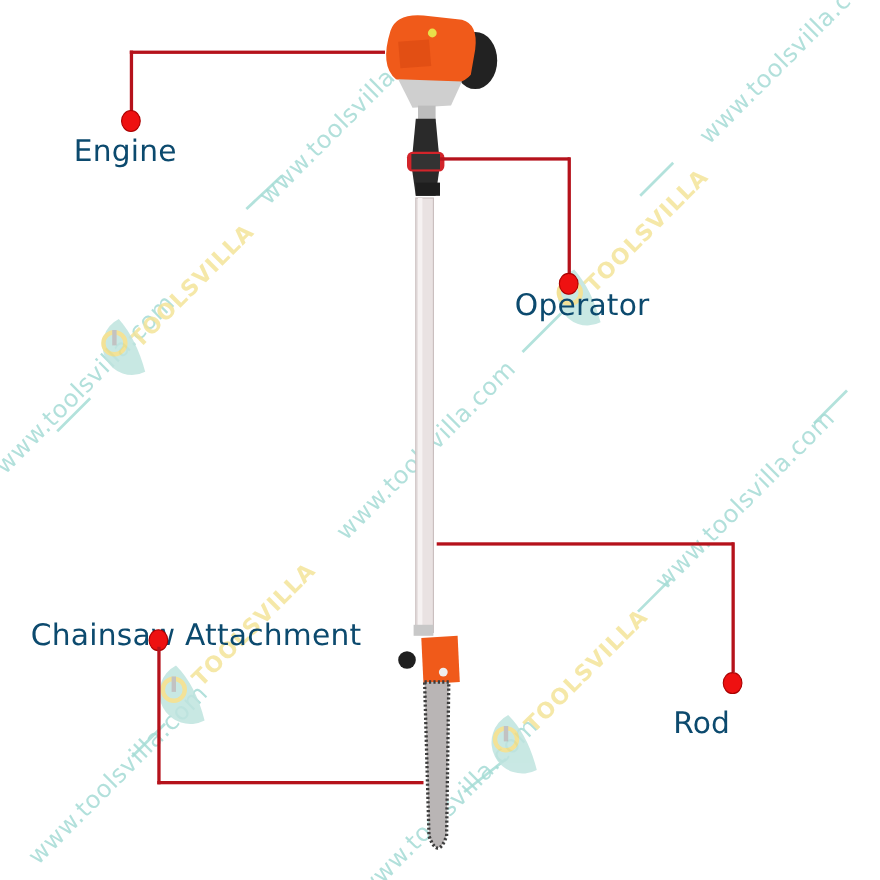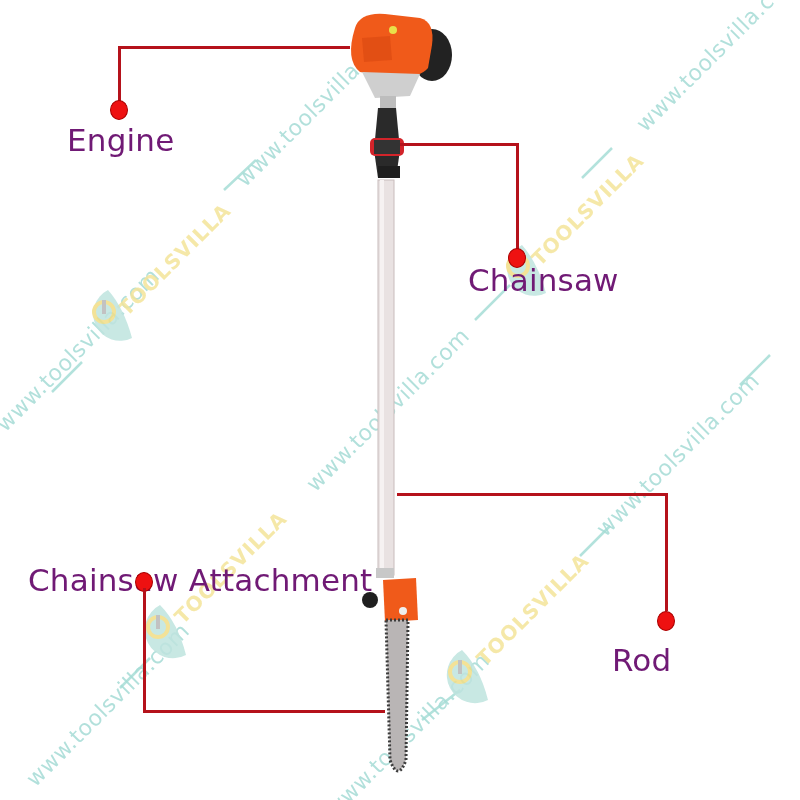--- a/index.html
+++ b/index.html
@@ -1,21 +1,21 @@
 <!DOCTYPE html>
 <html><head>
 <meta charset="utf-8">
 <style>
   html, body { margin:0; padding:0; }
   body { width:800px; height:800px; background:#ffffff; position:relative; overflow:hidden; font-family:"DejaVu Sans", sans-serif; }
   .stage { position:absolute; left:0; top:0; width:800px; height:800px; }
   .wm { position:absolute; white-space:nowrap; transform-origin:left center; transform:rotate(-45deg); }
   .wm-url { color:#9fd9d3; font-size:22px; font-family:"DejaVu Sans", sans-serif; opacity:0.8; letter-spacing:0.5px; }
   .wm-brand { color:#f4e49a; font-size:20px; font-weight:bold; font-family:"DejaVu Sans", sans-serif; opacity:0.85; letter-spacing:1px; }
-  .label { position:absolute; font-family:"DejaVu Sans", sans-serif; font-size:31px; color:#701a75; white-space:nowrap; letter-spacing:0.2px; }
+  .label { position:absolute; font-family:"DejaVu Sans", sans-serif; font-size:27px; color:#0c4a6e; white-space:nowrap; letter-spacing:0.2px; }
   .line { position:absolute; background:#b5121b; }
   .dot { position:absolute; width:16px; height:18px; border-radius:50%; background:#ee1111; border:1px solid #a00; }
   svg { position:absolute; left:0; top:0; }
 </style>
 </head>
 <body>
 
 <div class="stage">
 
   <div class="wm wm-url" style="left:240px; top:170px;"><span>www.toolsvilla.com</span></div>
@@ -96,21 +96,21 @@
   </svg>
 
   <div class="line" style="left:118px; top:46px; width:232px; height:3px;"></div>
   <div class="line" style="left:118px; top:46px; width:3px; height:62px;"></div>
   <div class="dot" style="left:110px; top:100px;"></div>
   <div class="label" style="left:67px; top:122px;">Engine</div>
 
   <div class="line" style="left:400px; top:143px; width:118px; height:3px;"></div>
   <div class="line" style="left:516px; top:143px; width:3px; height:110px;"></div>
   <div class="dot" style="left:508px; top:248px;"></div>
-  <div class="label" style="left:468px; top:262px;">Chainsaw</div>
+  <div class="label" style="left:468px; top:262px;">Operator</div>
 
   <div class="line" style="left:397px; top:493px; width:270px; height:3px;"></div>
   <div class="line" style="left:665px; top:493px; width:3px; height:118px;"></div>
   <div class="dot" style="left:657px; top:611px;"></div>
   <div class="label" style="left:612px; top:642px;">Rod</div>
 
   <div class="label" style="left:28px; top:562px;">Chainsaw Attachment</div>
   <div class="dot" style="left:135px; top:572px;"></div>
   <div class="line" style="left:143px; top:588px; width:3px; height:125px;"></div>
   <div class="line" style="left:143px; top:710px; width:242px; height:3px;"></div>

